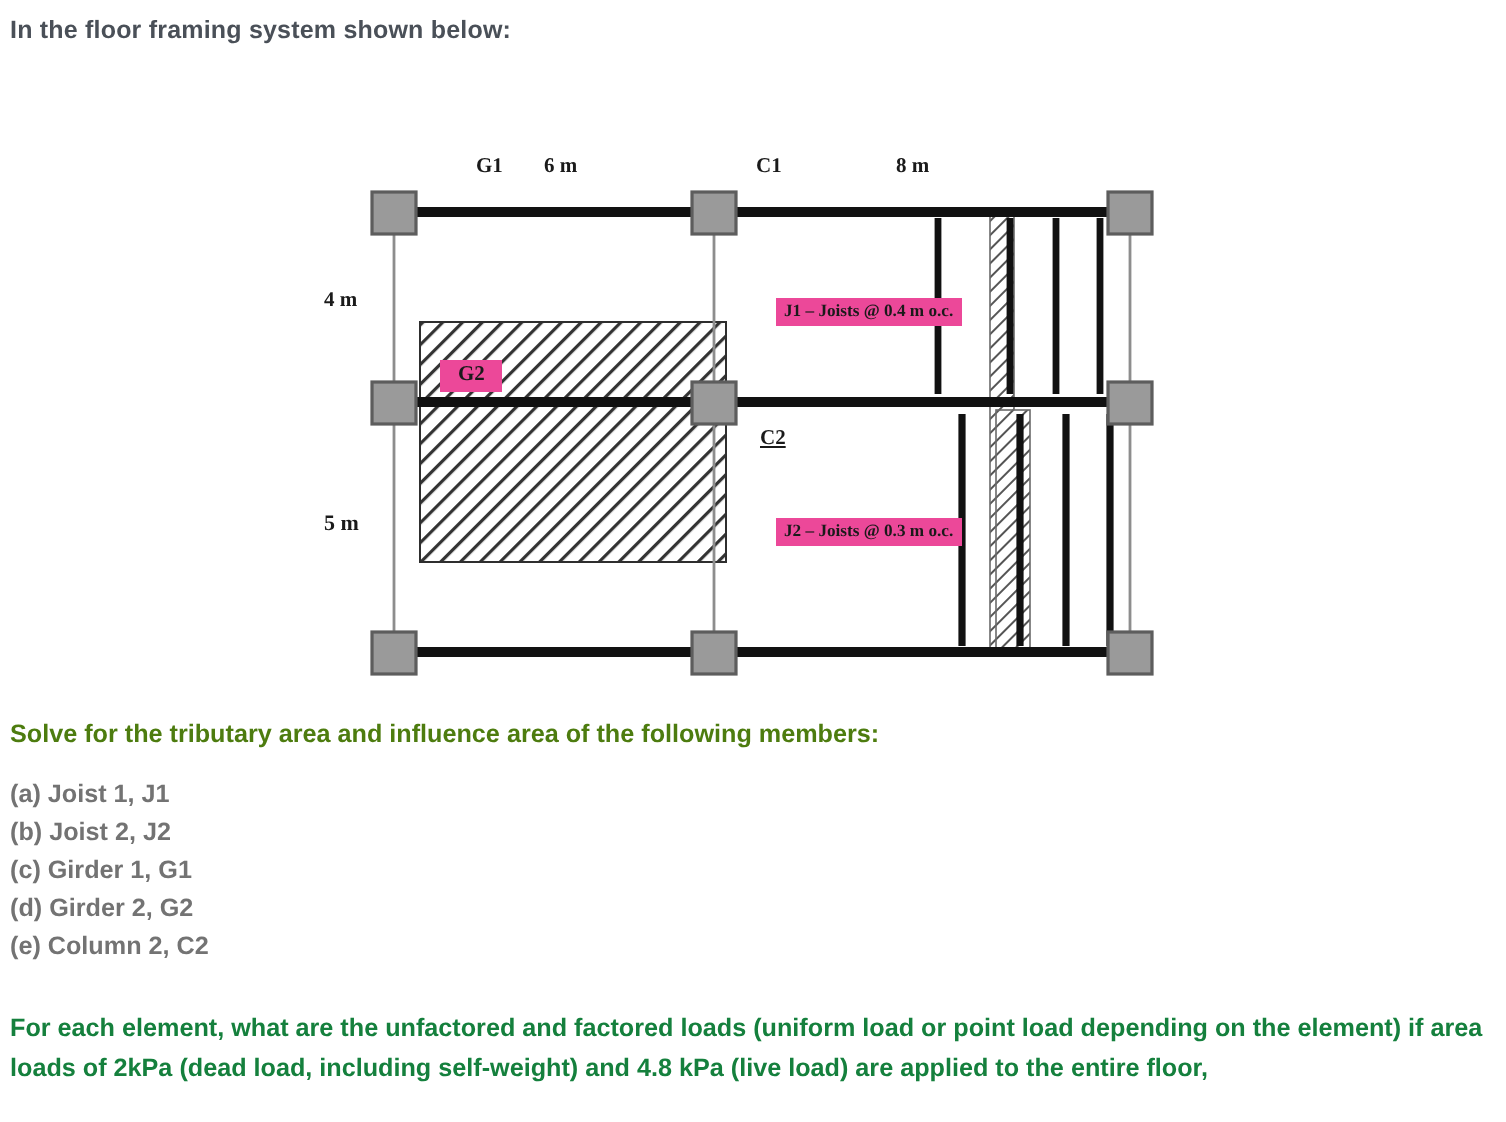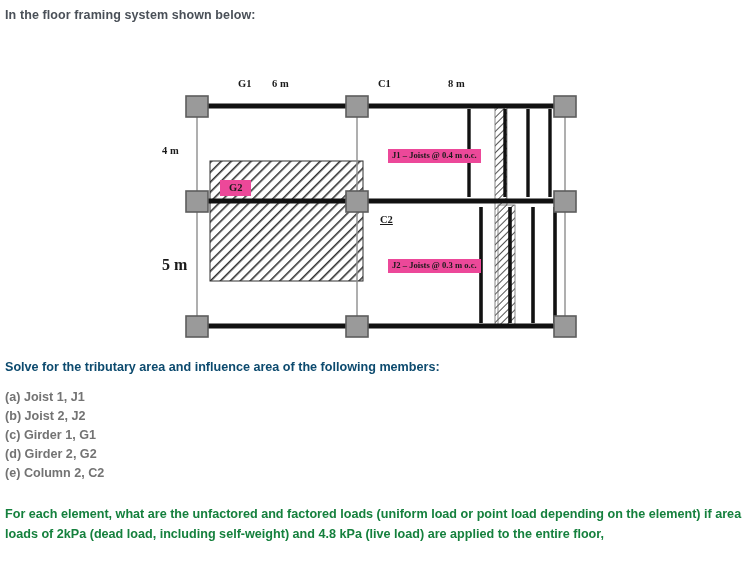--- a/index.html
+++ b/index.html
@@ -26,39 +26,39 @@
     position:absolute;
     font-family:"Liberation Serif", serif;
     font-weight:bold;color:#1a1a1a;
     white-space:nowrap;
   }
   .lbl-g1{left:88px;top:5px;font-size:10.5px;}
   .lbl-6m{left:122px;top:5px;font-size:10.5px;}
   .lbl-c1{left:228px;top:5px;font-size:10.5px;}
   .lbl-8m{left:298px;top:5px;font-size:10.5px;}
   .lbl-4m{left:12px;top:72px;font-size:10.5px;}
-  .lbl-5m{left:12px;top:183px;font-size:16px;}
+  .lbl-5m{left:12px;top:183px;font-size:11px;}
   .lbl-c2{left:230px;top:141px;font-size:10.5px;text-decoration:underline;}
 
   .boxlabel{
     position:absolute;
     font-family:"Liberation Serif", serif;
     font-weight:bold;color:#1a1a1a;
     background:#ec4899;
     white-space:nowrap;
     line-height:1.15;
   }
   .lbl-g2{left:70px;top:107px;font-size:10.5px;padding:2px 9px;}
   .lbl-j1{left:238px;top:76px;font-size:8.6px;padding:2px 4px;}
   .lbl-j2{left:238px;top:186px;font-size:8.6px;padding:2px 4px;}
 
   
   .solve{
     position:absolute;left:5px;top:360px;
-    font-size:12.6px;font-weight:700;color:#0c4a6e;
+    font-size:12.6px;font-weight:700;color:#4d7c0f;
   }
   .itemlist{
     position:absolute;left:5px;top:391px;
     font-size:12.6px;font-weight:700;color:#737373;
   }
   .itemlist .li{margin-bottom:5.5px;line-height:1.08;}
   .closing{
     position:absolute;left:5px;top:504px;width:745px;
     font-size:12.6px;font-weight:600;color:#15803d;
     line-height:1.62;

